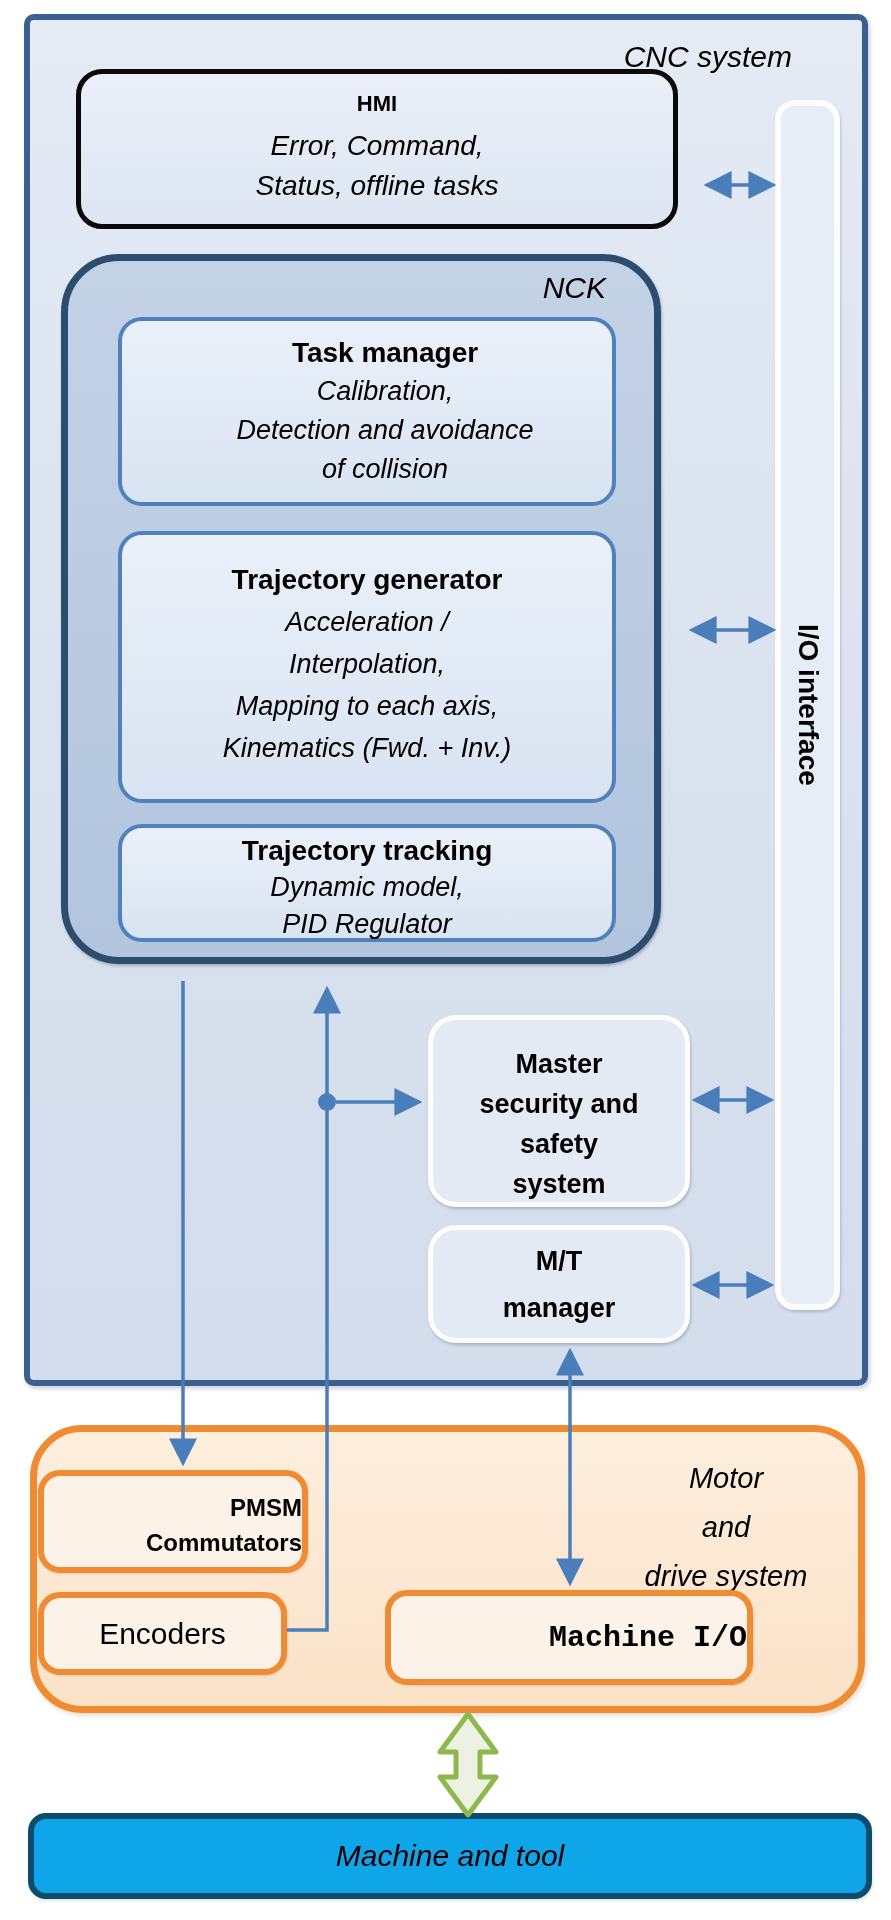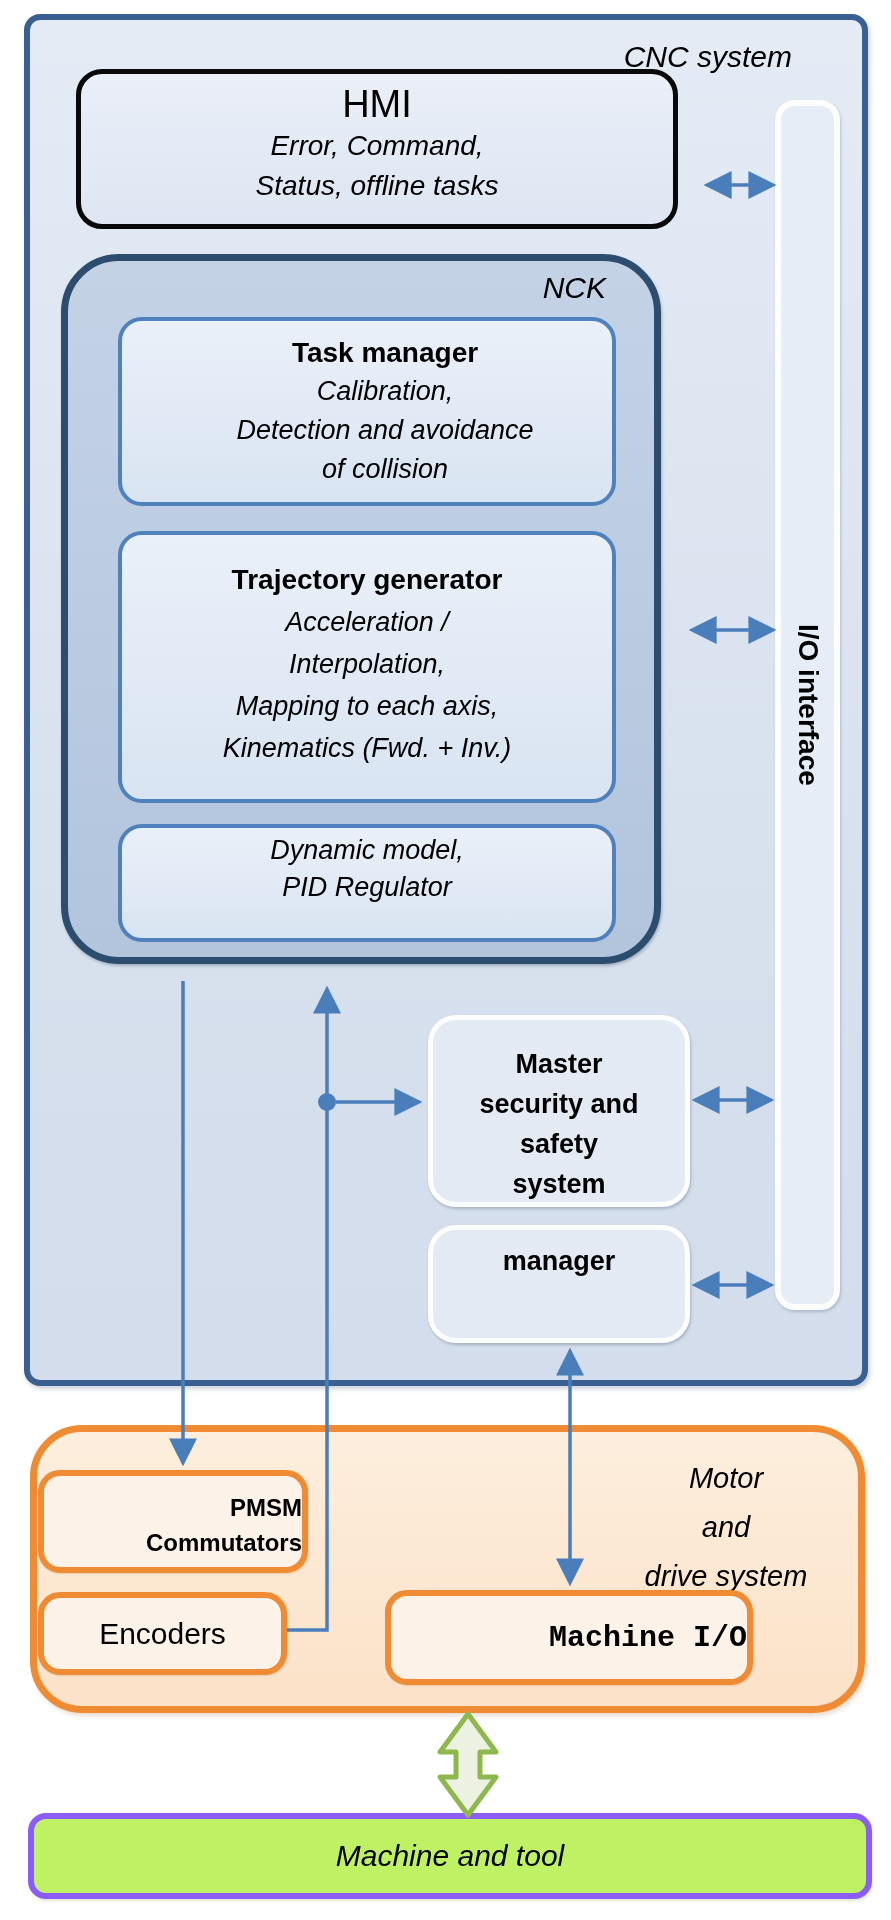--- a/index.html
+++ b/index.html
@@ -4,33 +4,33 @@
 <style>
   html,body{margin:0;padding:0;background:#ffffff;}
   .canvas{
     position:relative;width:891px;height:1920px;background:#ffffff;overflow:hidden;
     font-family:"Liberation Sans","DejaVu Sans",sans-serif;color:#000;
   }
   .abs{position:absolute;box-sizing:border-box;}
   
   .cnc{
     left:24px;top:14px;width:844px;height:1372px;
-    border:6px solid #3a6091;border-radius:16px;
+    border:6px solid #3a6091;border-radius:10px;
     background:linear-gradient(180deg,#e4ebf5 0%,#d8e1ee 60%,#d3ddeb 100%);
     box-shadow:2px 3px 4px rgba(60,80,110,.25);
   }
   .cnc-label{right:70px;top:20px;font-size:30px;font-style:italic;}
   
   .hmi{
     left:76px;top:69px;width:602px;height:160px;
     border:5px solid #0a0a0a;border-radius:26px;
     background:linear-gradient(180deg,#eaeff8 0%,#dde6f2 100%);
     text-align:center;padding-top:8px;
   }
-  .hmi .title{font-size:38px;font-weight:normal;line-height:44px;display:block;}
+  .hmi .title{font-size:22px;font-weight:bold;line-height:44px;display:block;}
   .hmi .bl{font-size:28px;font-style:italic;line-height:40px;}
   
   .nck{
     left:61px;top:254px;width:600px;height:710px;
     border:7px solid #2d4d6f;border-radius:58px;
     background:linear-gradient(180deg,#c4d2e6 0%,#b2c5dd 100%);
     box-shadow:1px 2px 3px rgba(40,60,90,.3);
   }
   .nck-label{right:48px;top:10px;font-size:30px;font-style:italic;}
   .inner-blue{
@@ -82,21 +82,21 @@
   }
   .pmsm{left:38px;top:1470px;width:270px;height:103px;padding-top:14px;}
   .pmsm .bl{font-size:24px;font-weight:bold;line-height:35px;text-align:right;}
   .encoders{left:38px;top:1592px;width:249px;height:83px;display:flex;align-items:center;justify-content:center;}
   .encoders .bl{font-size:30px;font-weight:normal;}
   .machio{left:385px;top:1590px;width:368px;height:95px;display:flex;align-items:center;justify-content:flex-end;font-family:Liberation Mono, monospace;}
   .machio .bl{font-size:30px;font-weight:bold;}
   
   .mtool{
     left:28px;top:1813px;width:844px;height:86px;
-    border:6px solid #8b5cf6;border-radius:18px;background:#bef264;
+    border:6px solid #0c4a6e;border-radius:18px;background:#0ea5e9;
     display:flex;align-items:center;justify-content:center;
     box-shadow:1px 2px 3px rgba(100,130,50,.2);
   }
   .mtool .bl{font-size:30px;font-style:italic;}
   
   svg.connectors{position:absolute;left:0;top:0;width:891px;height:1920px;pointer-events:none;}
 </style>
 </head>
 <body>
 
@@ -125,36 +125,38 @@
 
   <div class="abs inner-blue gen">
     <span class="title">Trajectory generator</span>
     <div class="bl">Acceleration /</div>
     <div class="bl">Interpolation,</div>
     <div class="bl">Mapping to each axis,</div>
     <div class="bl">Kinematics (Fwd. + Inv.)</div>
   </div>
 
   <div class="abs inner-blue track">
+    <span class="title">Trajectory tracking</span>
     <div class="bl">Dynamic model,</div>
     <div class="bl">PID Regulator</div>
   </div>
 
   <div class="abs iobar">
     <span class="vtext">I/O interface</span>
   </div>
 
   <div class="abs whitebox master">
     <div class="bl">Master</div>
     <div class="bl">security and</div>
     <div class="bl">safety</div>
     <div class="bl">system</div>
   </div>
 
   <div class="abs whitebox mt">
+    <div class="bl">M/T</div>
     <div class="bl">manager</div>
   </div>
 
   <div class="abs motor">
     <div class="abs motor-label">
       <div>Motor</div>
       <div>and</div>
       <div>drive system</div>
     </div>
   </div>

